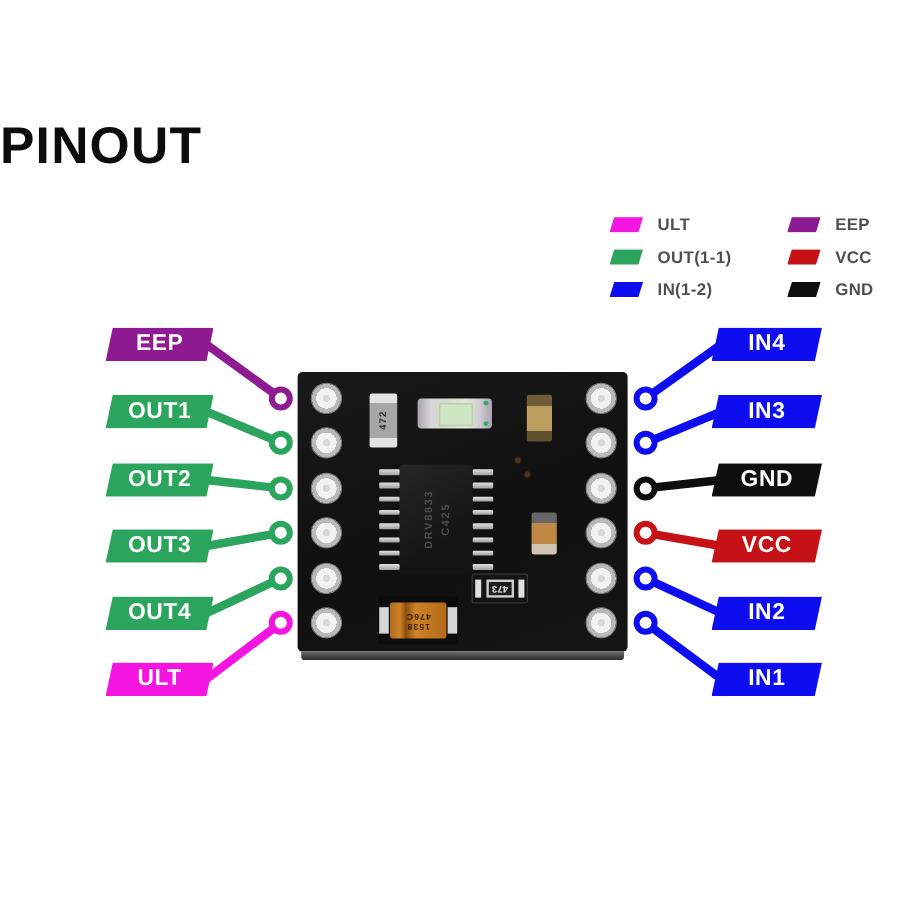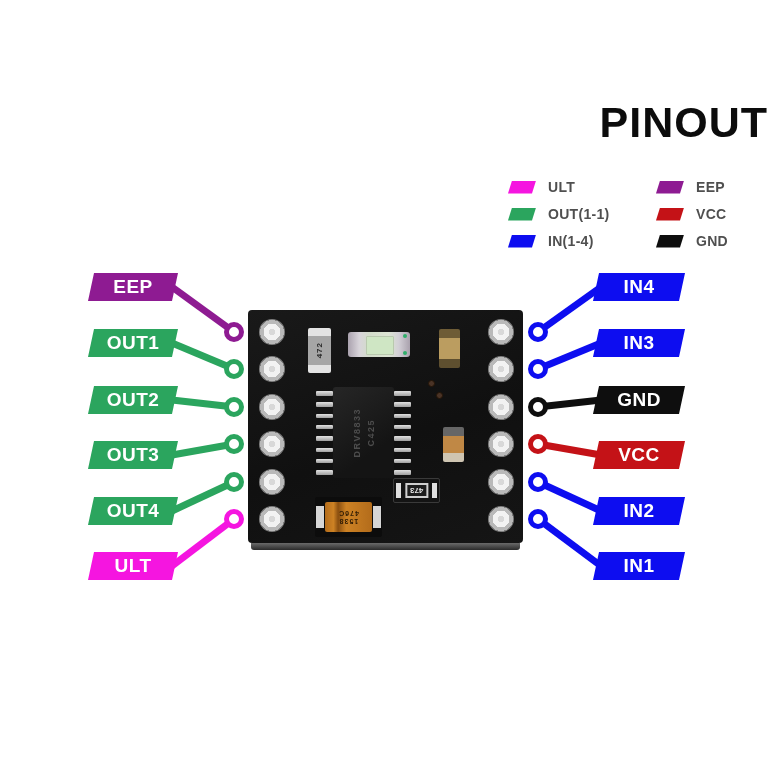--- a/index.html
+++ b/index.html
@@ -1,20 +1,20 @@
 <!DOCTYPE html>
 <html><head>
 <meta charset="utf-8">
 <style>
   html,body{margin:0;padding:0;background:#fff;}
   #stage{position:relative;width:768px;height:768px;background:#ffffff;overflow:hidden;
          font-family:"Liberation Sans","DejaVu Sans",sans-serif;}
 
   
-  #title{position:absolute;left:0;top:98px;width:100%;text-align:right;
+  #title{position:absolute;left:0;top:98px;width:100%;text-align:left;
          font-size:43px;font-weight:bold;letter-spacing:1px;color:#0c0c0c;}
 
   
   .legend-col{position:absolute;top:180px;display:flex;flex-direction:column;gap:13px;}
   #legend-col-0{left:508px;}
   #legend-col-1{left:656px;}
   .legend-item{display:flex;align-items:center;height:14px;}
   .legend-swatch{width:28px;height:13px;flex:0 0 28px;
       clip-path:polygon(4px 0,100% 0,calc(100% - 4px) 100%,0 100%);}
   .legend-label{margin-left:12px;font-size:14px;font-weight:bold;color:#4f4f4f;letter-spacing:.3px;}
@@ -80,21 +80,21 @@
         <div class="legend-item">
           <div class="legend-swatch" style="background: rgb(245, 21, 224);"></div>
           <span class="legend-label">ULT</span>
         </div>
         <div class="legend-item">
           <div class="legend-swatch" style="background: rgb(43, 165, 94);"></div>
           <span class="legend-label">OUT(1-1)</span>
         </div>
         <div class="legend-item">
           <div class="legend-swatch" style="background: rgb(13, 13, 240);"></div>
-          <span class="legend-label">IN(1-4)</span>
+          <span class="legend-label">IN(1-2)</span>
         </div>
       </div>
     <div class="legend-col" id="legend-col-1">
         <div class="legend-item">
           <div class="legend-swatch" style="background: rgb(142, 27, 146);"></div>
           <span class="legend-label">EEP</span>
         </div>
         <div class="legend-item">
           <div class="legend-swatch" style="background: rgb(196, 18, 23);"></div>
           <span class="legend-label">VCC</span>

